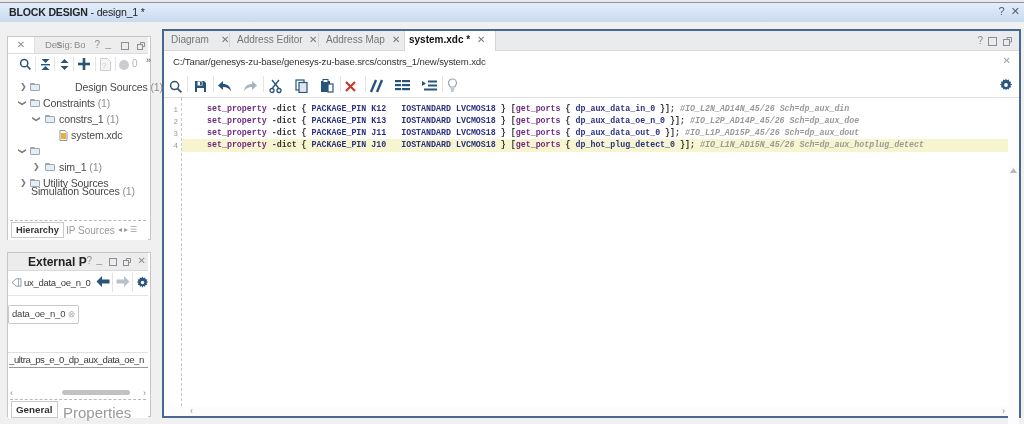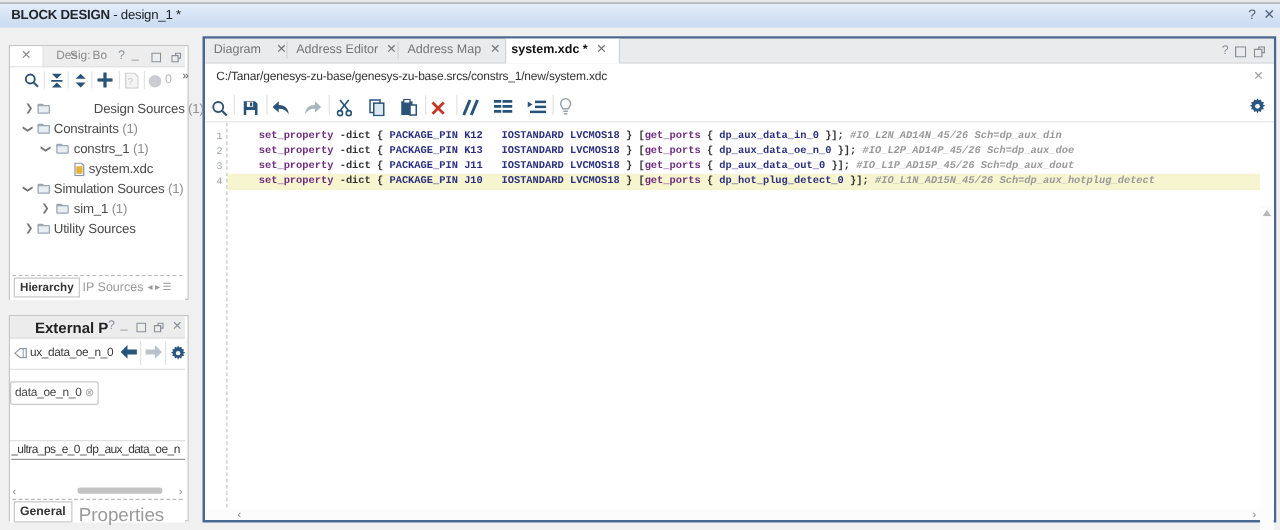--- a/index.html
+++ b/index.html
@@ -177,21 +177,21 @@
           <svg width="9" height="11">
             <path d="M1 0.5 h5 l2 2 v8 h-7 z" fill="#fff" stroke="#8a97a5"></path>
             <rect x="2" y="3" width="5" height="6" fill="#e7b13a"></rect>
           </svg>
         </span>
         <span class="treetxt" style="left:63px;">system.xdc</span>
       </div>
     <div class="trow" style="top:64px;">
         <span class="arr" style="left:11px;transform:rotate(90deg);display:inline-block;">❯</span>
         <span class="fold" style="left:22px;"></span>
-        <span class="treetxt" style="left:35px;">Simulation Sources <span class="cnt">(1)</span></span>
+        <span class="treetxt" style="left:23px;margin-top:40px;">Simulation Sources <span class="cnt">(1)</span></span>
       </div>
     <div class="trow" style="top:80px;">
         <span class="arr" style="left:25px;">❯</span>
         <span class="fold" style="left:37px;"></span>
         <span class="treetxt" style="left:51px;">sim_1 <span class="cnt">(1)</span></span>
       </div>
     <div class="trow" style="top:96px;">
         <span class="arr" style="left:12px;">❯</span>
         <span class="fold" style="left:22px;"></span>
         <span class="treetxt" style="left:35px;">Utility Sources</span>

